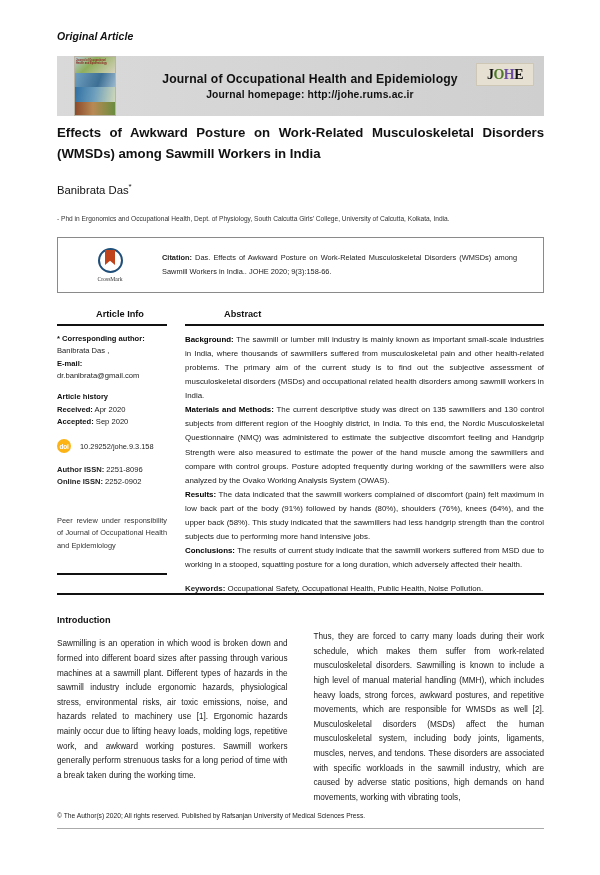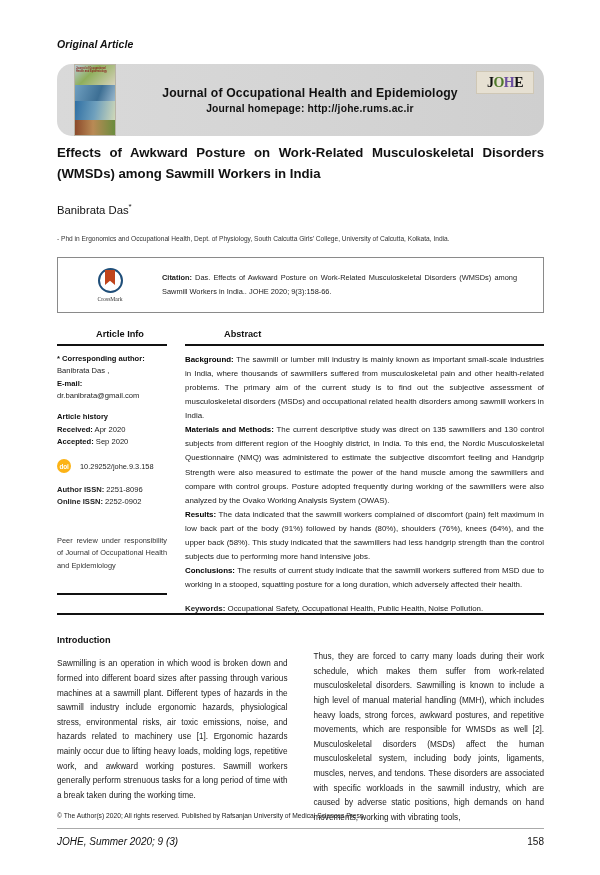--- a/index.html
+++ b/index.html
@@ -16,43 +16,42 @@
     position: relative;
     width: 600px;
     height: 875px;
     margin: 0 auto;
     background: #ffffff;
     overflow: hidden;
   }
   .content {
     position: absolute;
     left: 57px;
-    top: 8px;
+    top: 0;
     width: 487px;
   }
 
   
   .orig-article {
     font-size: 10.5px;
     font-style: italic;
     font-weight: bold;
     color: #111;
     margin-top: 30px;
     letter-spacing: 0.1px;
   }
 
   
   .banner {
     margin-top: 14px;
-    height: 72px;
+    height: 60px;
     background: linear-gradient(to right, #d9d9d9 0%, #d4d4d4 55%, #cfcfcf 100%);
     display: flex;
     align-items: stretch;
     position: relative;
-    border-radius: 15px;
   }
   .banner-cover {
     width: 42px;
     margin-left: 17px;
     background: #e8e4d8;
     border: 1px solid #b9b4a5;
     box-sizing: border-box;
     position: relative;
     overflow: hidden;
   }
@@ -446,17 +445,13 @@
       <div class="body-col">
         <div class="spacer-head"></div>
         <p>Thus, they are forced to carry many loads during their work schedule, which makes them suffer from work-related musculoskeletal disorders. Sawmilling is known to include a high level of manual material handling (MMH), which includes heavy loads, strong forces, awkward postures, and repetitive movements, which are responsible for WMSDs as well [2]. Musculoskeletal disorders (MSDs) affect the human musculoskeletal system, including body joints, ligaments, muscles, nerves, and tendons. These disorders are associated with specific workloads in the sawmill industry, which are caused by adverse static positions, high demands on hand movements, working with vibrating tools,</p>
       </div>
     </div>
 
   </div>
 
   <div class="copyright">© The Author(s) 2020; All rights reserved. Published by Rafsanjan University of Medical Sciences Press.</div>
   <div class="footer-rule"></div>
-  <div class="footer">
-    <div class="footer-left">JOHE, Summer 2020; 9 (3)</div>
-    <div class="footer-right">158</div>
-  </div>
 </div>
 
 </body></html>

